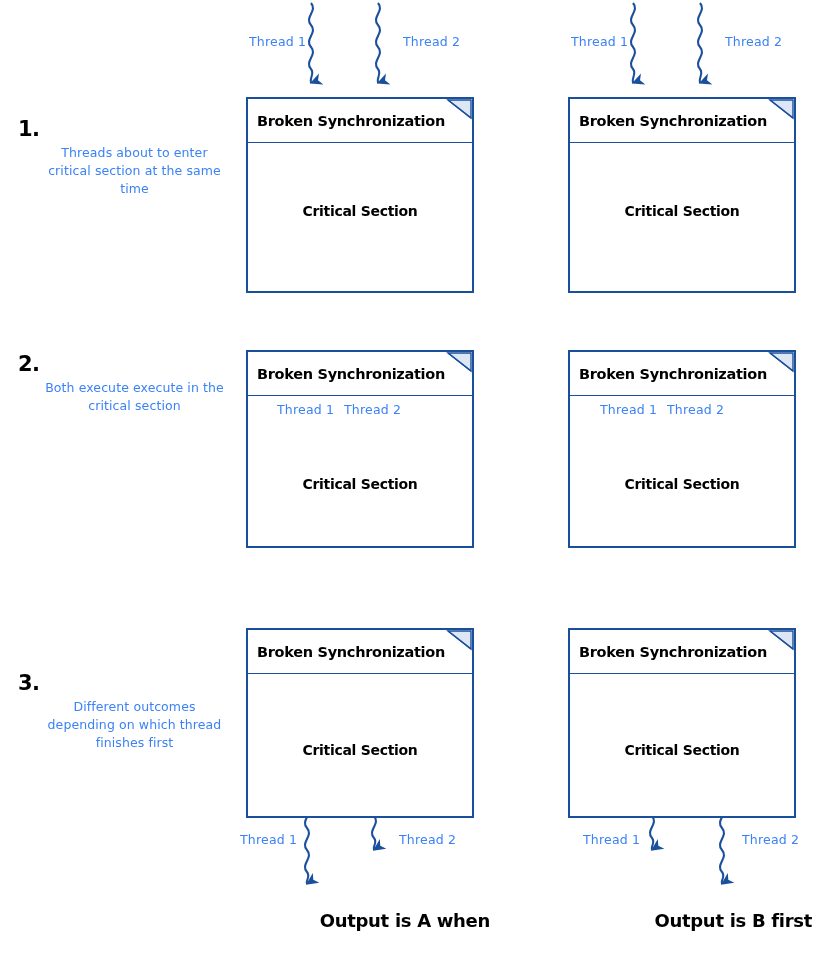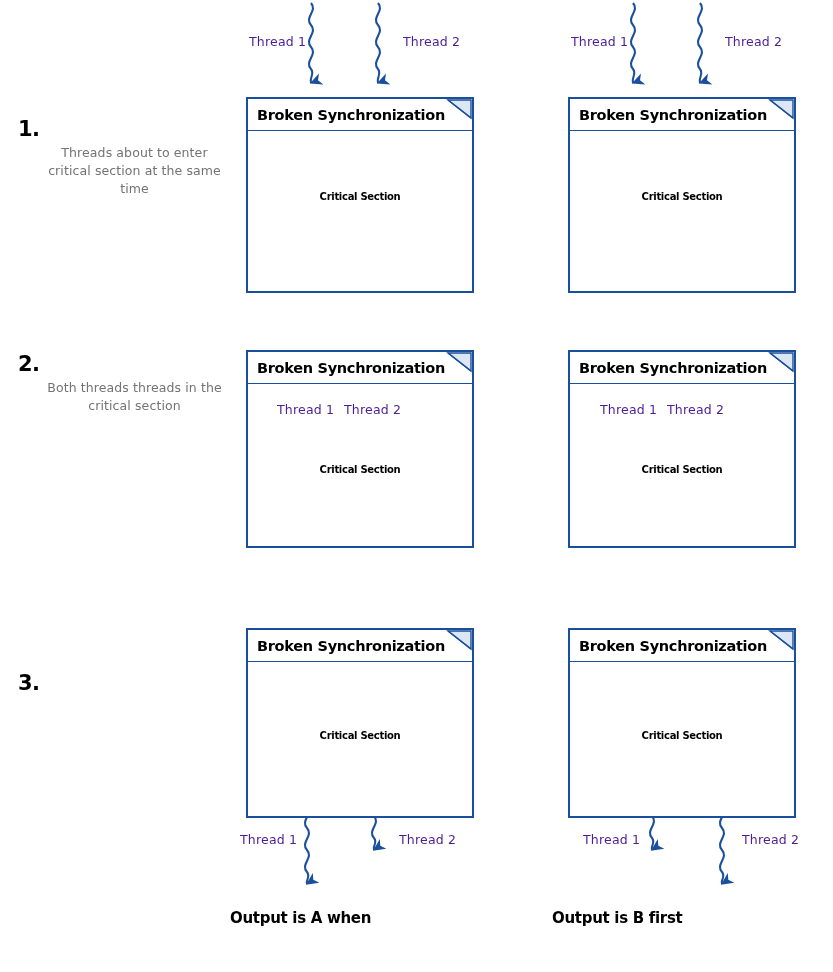--- a/index.html
+++ b/index.html
@@ -41,39 +41,39 @@
     font-size: 21px;
     color: #000000;
     text-align: left;
     padding-left: 10px;
     line-height: 1.1;
     letter-spacing: -0.5px;
   }
   .step-desc {
     font-family: "DejaVu Sans", "Liberation Sans", sans-serif;
     font-size: 12.5px;
-    color: #737373;
+    color: #3b82f6;
     line-height: 1.45;
     margin-top: 3px;
     padding: 0 6px;
     letter-spacing: 0.1px;
     margin-left: 27px;
   }
 
   
   .sync-box {
     position: absolute;
     box-sizing: border-box;
     border: 2px solid #1a4f9c;
     background: #ffffff;
   }
   .sync-box-title {
     position: relative;
     box-sizing: border-box;
-    height: 32px;
+    height: 44px;
     border-bottom: 1px solid #1a4f9c;
     display: flex;
     align-items: center;
     padding-left: 9px;
     font-weight: bold;
     font-size: 14.5px;
     color: #000000;
     letter-spacing: -0.3px;
     background: #ffffff;
     z-index: 2;
@@ -89,43 +89,43 @@
   .sync-box-body {
     position: relative;
     height: calc(100% - 36px);
   }
   .critical-label {
     position: absolute;
     left: 0;
     width: 100%;
     text-align: center;
     font-weight: bold;
-    font-size: 10px;
+    font-size: 14px;
     color: #000000;
     letter-spacing: -0.3px;
     z-index: 4;
   }
 
   
   .thread-label {
     position: absolute;
     font-family: "DejaVu Sans", "Liberation Sans", sans-serif;
     font-size: 12.5px;
-    color: #4c1d95;
+    color: #3b82f6;
     white-space: nowrap;
     letter-spacing: 0.2px;
     z-index: 5;
   }
 
   
   .outcome {
     position: absolute;
-    text-align: left;
+    text-align: right;
     font-weight: bold;
-    font-size: 15px;
+    font-size: 18px;
     line-height: 1.45;
     color: #000000;
     letter-spacing: -0.3px;
     width: 260px;
   }
 </style>
 </head>
 <body>
 
 <div id="stage">
@@ -237,21 +237,21 @@
     </div>
   </div>
 
   <div class="thread-label" style="left:249px; top:34px;">Thread 1</div>
   <div class="thread-label" style="left:403px; top:34px;">Thread 2</div>
   <div class="thread-label" style="left:571px; top:34px;">Thread 1</div>
   <div class="thread-label" style="left:725px; top:34px;">Thread 2</div>
 
   <div class="step-block" style="top:353px;">
     <div class="step-number">2.</div>
-    <div class="step-desc">Both threads threads in the critical section</div>
+    <div class="step-desc">Both execute execute in the critical section</div>
   </div>
 
   <div class="sync-box" style="left:246px; top:350px; width:228px; height:198px;">
     <div class="sync-box-title">
       <span>Broken Synchronization</span>
       <svg class="fold-corner" viewBox="0 0 26 21">
         <polygon points="2,1 25,1 25,19" fill="#dce6f5" stroke="#1a4f9c" stroke-width="1.4" stroke-linejoin="miter"></polygon>
         <line x1="2" y1="1" x2="25" y2="19" stroke="#1a4f9c" stroke-width="1.4"></line>
       </svg>
     </div>
@@ -273,20 +273,21 @@
     </div>
   </div>
 
   <div class="thread-label" style="left:277px; top:402px;">Thread 1</div>
   <div class="thread-label" style="left:344px; top:402px;">Thread 2</div>
   <div class="thread-label" style="left:600px; top:402px;">Thread 1</div>
   <div class="thread-label" style="left:667px; top:402px;">Thread 2</div>
 
   <div class="step-block" style="top:672px;">
     <div class="step-number">3.</div>
+    <div class="step-desc">Different outcomes depending on which thread finishes first</div>
   </div>
 
   <div class="sync-box" style="left:246px; top:628px; width:228px; height:190px;">
     <div class="sync-box-title">
       <span>Broken Synchronization</span>
       <svg class="fold-corner" viewBox="0 0 26 21">
         <polygon points="2,1 25,1 25,19" fill="#dce6f5" stroke="#1a4f9c" stroke-width="1.4" stroke-linejoin="miter"></polygon>
         <line x1="2" y1="1" x2="25" y2="19" stroke="#1a4f9c" stroke-width="1.4"></line>
       </svg>
     </div>

